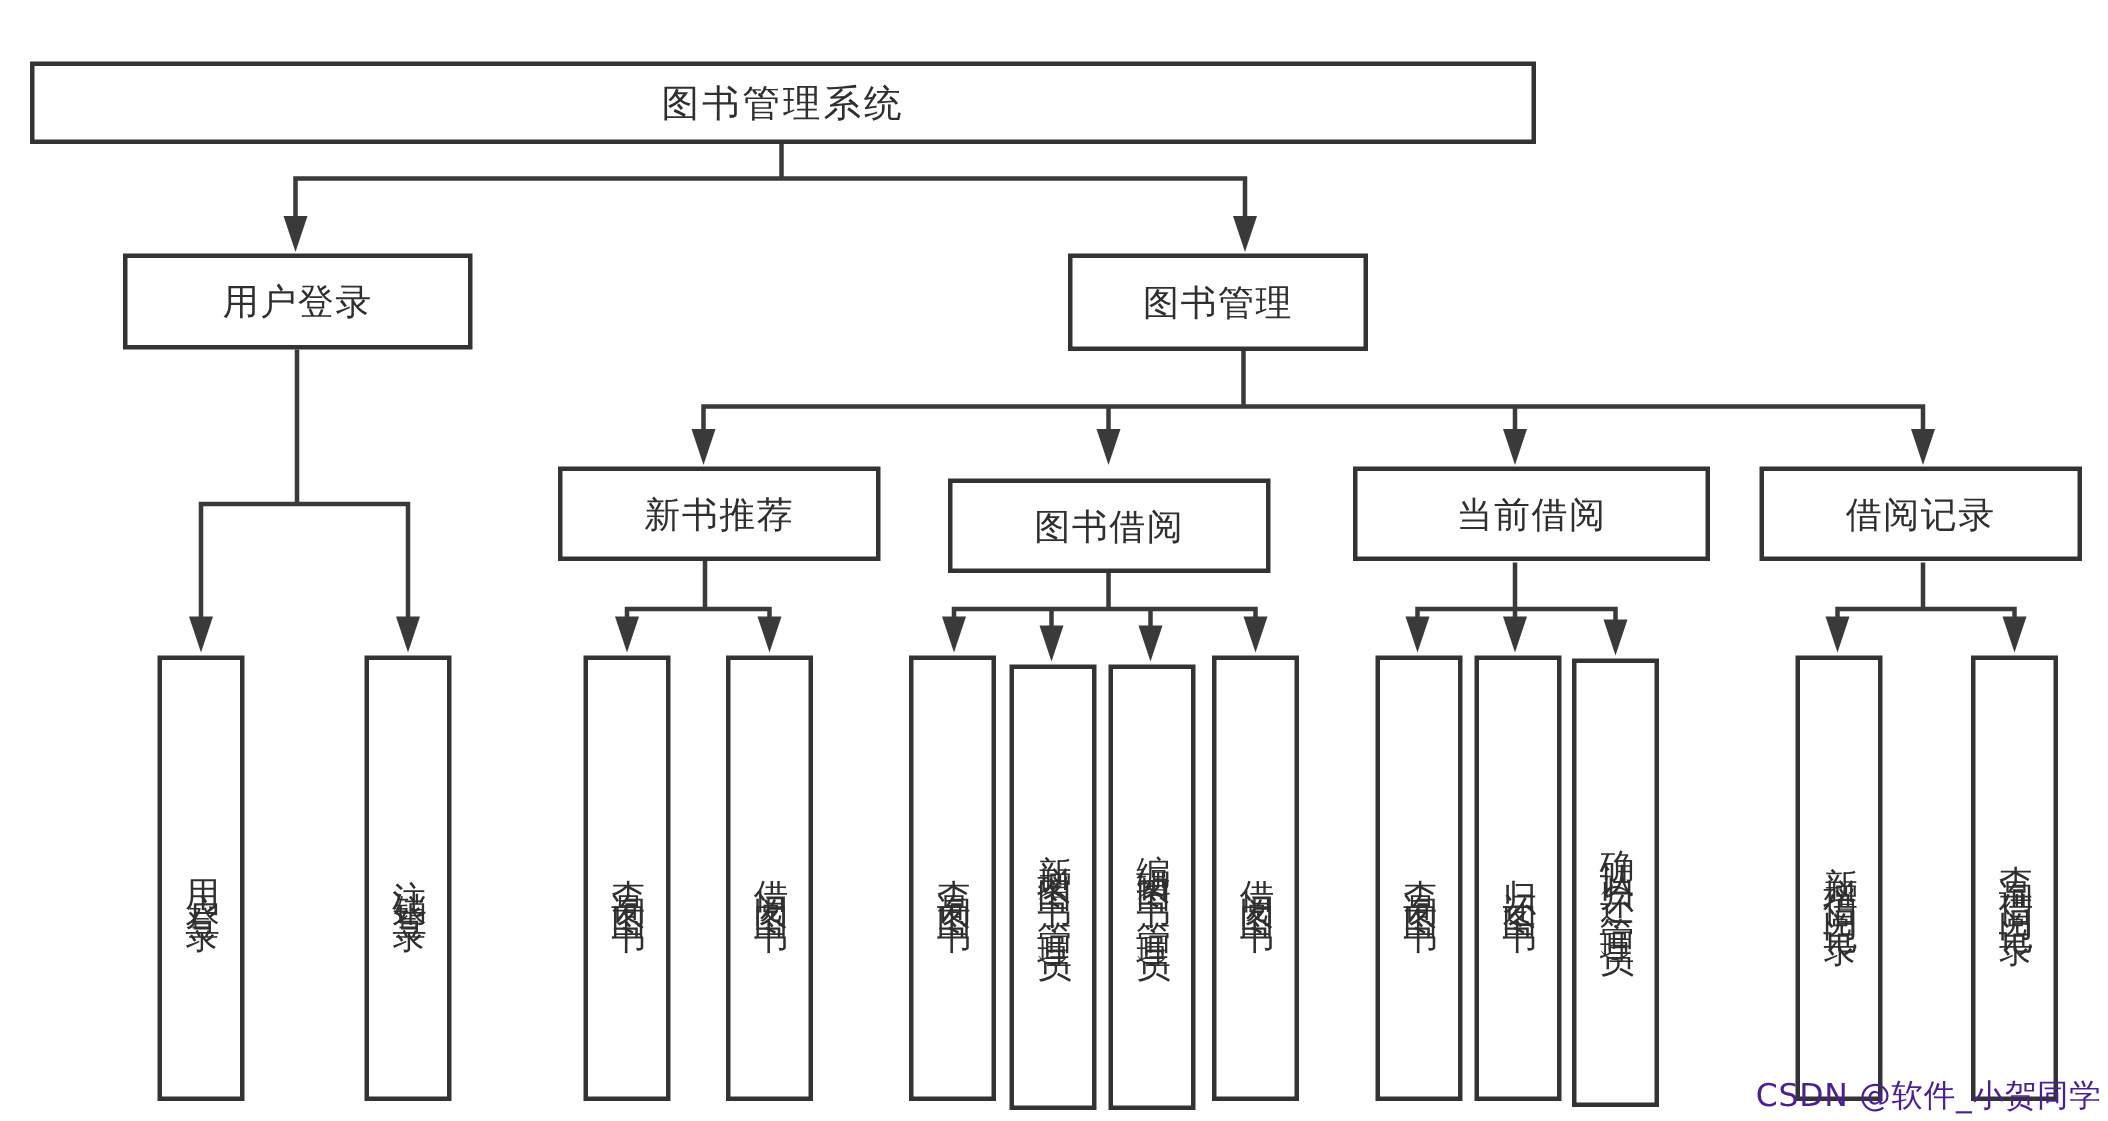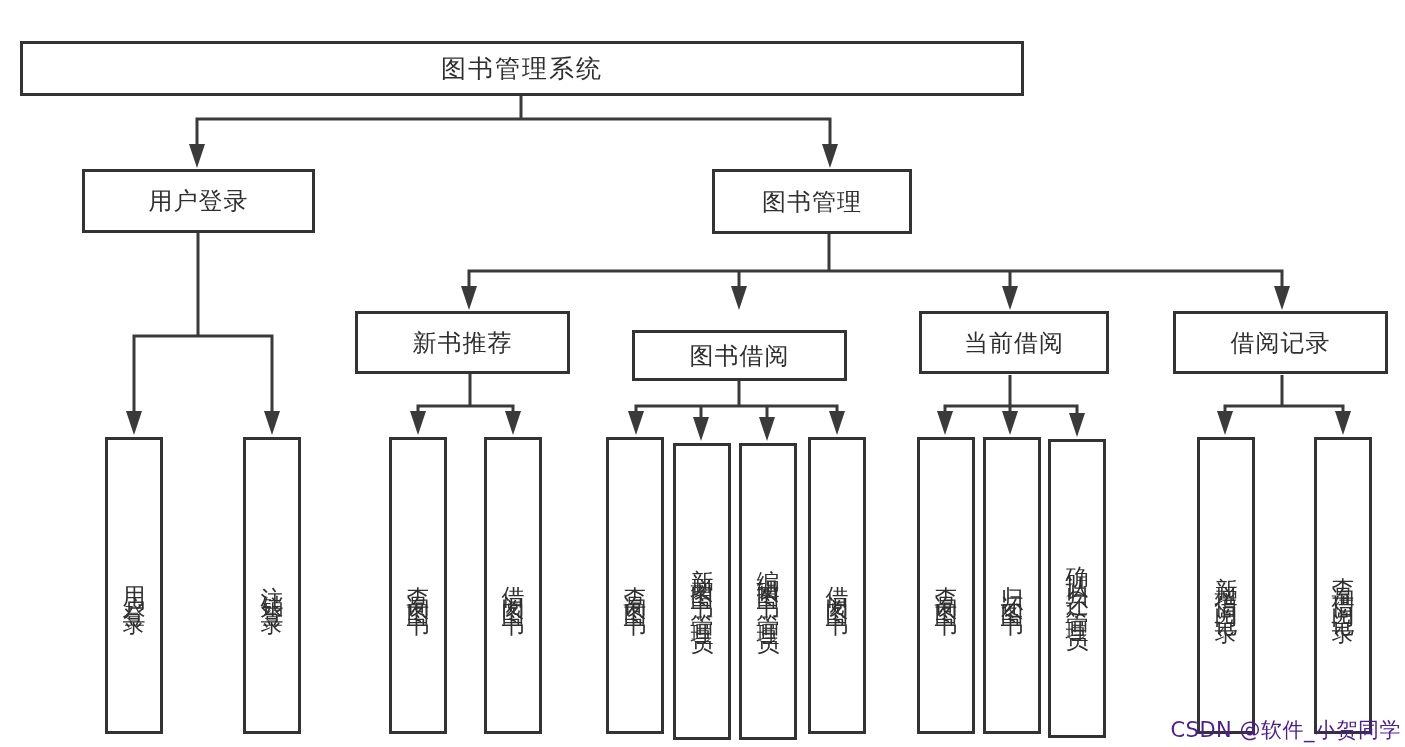--- a/index.html
+++ b/index.html
@@ -121,27 +121,27 @@
     <span>图书管理系统</span>
   </div>
 
   <div class="hnode" style="left:82px; top:169px; width:233px; height:64px;">
     <span>用户登录</span>
   </div>
   <div class="hnode" style="left:712px; top:169px; width:200px; height:65px;">
     <span>图书管理</span>
   </div>
 
-  <div class="hnode" style="left:355px; top:311px; width:215px; height:63px;">
+  <div class="hnode" style="left:372px; top:311px; width:215px; height:63px;">
     <span>新书推荐</span>
   </div>
-  <div class="hnode" style="left:632px; top:330px; width:215px; height:51px;">
+  <div class="hnode" style="left:632px; top:319px; width:215px; height:63px;">
     <span>图书借阅</span>
   </div>
-  <div class="hnode" style="left:902px; top:311px; width:190px; height:63px;margin-left:17px;">
+  <div class="hnode" style="left:902px; top:311px; width:238px; height:63px;">
     <span>当前借阅</span>
   </div>
   <div class="hnode" style="left:1173px; top:311px; width:215px; height:63px;">
     <span>借阅记录</span>
   </div>
 
   <div class="vnode" style="left:105px;">
     <span class="vtext">用户登录</span>
   </div>
   <div class="vnode" style="left:243px;">

